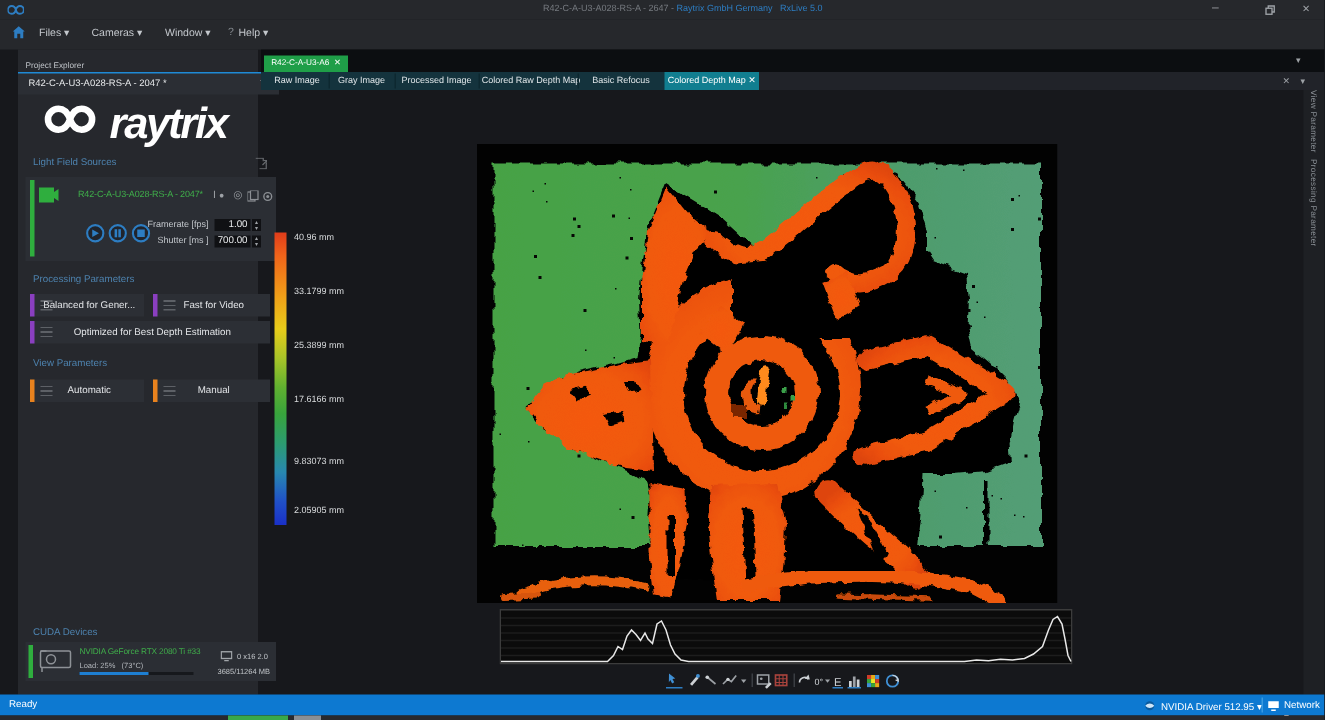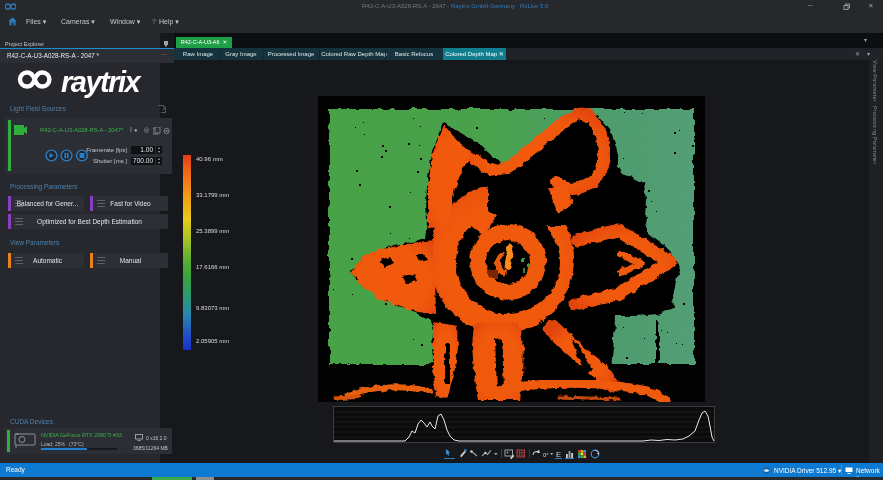--- a/index.html
+++ b/index.html
@@ -1,19 +1,19 @@
 <!DOCTYPE html>
 <html><head><meta charset="utf-8"><style>
 html,body{margin:0;padding:0;}
 body{width:883px;height:480px;overflow:hidden;background:#17181c;font-family:"Liberation Sans",sans-serif;position:relative;}
 .abs{position:absolute;}
 #titlebar{left:0;top:0;width:883px;height:13px;background:#26282c;}
 #menubar{left:0;top:13px;width:883px;height:20px;background:#26282c;}
 .menuitem{position:absolute;top:5px;font-size:7px;color:#c3c7cc;}
-#leftpanel{left:0;top:33px;width:160px;height:430px;background:#26282d;}
+#leftpanel{left:12px;top:33px;width:160px;height:430px;background:#26282d;}
 .sechdr{position:absolute;left:10px;font-size:6.5px;color:#4d82ae;}
 .pbtn{position:absolute;background:#2c2f35;border-left:3px solid #8a3fc0;}
 .obtn{position:absolute;background:#2c2f35;border-left:3px solid #e8821e;}
 .btntext{position:absolute;width:100%;text-align:center;font-size:6.5px;color:#e2e4e7;top:4px;}
 .bic{position:absolute;left:4px;top:4px;width:8px;height:7px;opacity:.35;background:repeating-linear-gradient(to bottom,#b9bdc2 0,#b9bdc2 1px,transparent 1px,transparent 3px);}
 #tabrow1{left:174px;top:33px;width:709px;height:15px;background:#0c0e11;}
 #tabrow2{left:174px;top:48px;width:709px;height:12px;background:#212329;}
 .vtab{position:absolute;top:0;height:12px;font-size:6px;white-space:nowrap;overflow:hidden;color:#dfe5e8;line-height:12px;text-align:center;}
 #rightstrip{left:869px;top:60px;width:14px;height:403px;background:#1e2024;}
 .vtext{position:absolute;left:3px;writing-mode:vertical-rl;font-size:5.5px;color:#8a8f95;letter-spacing:.2px;white-space:nowrap;}

